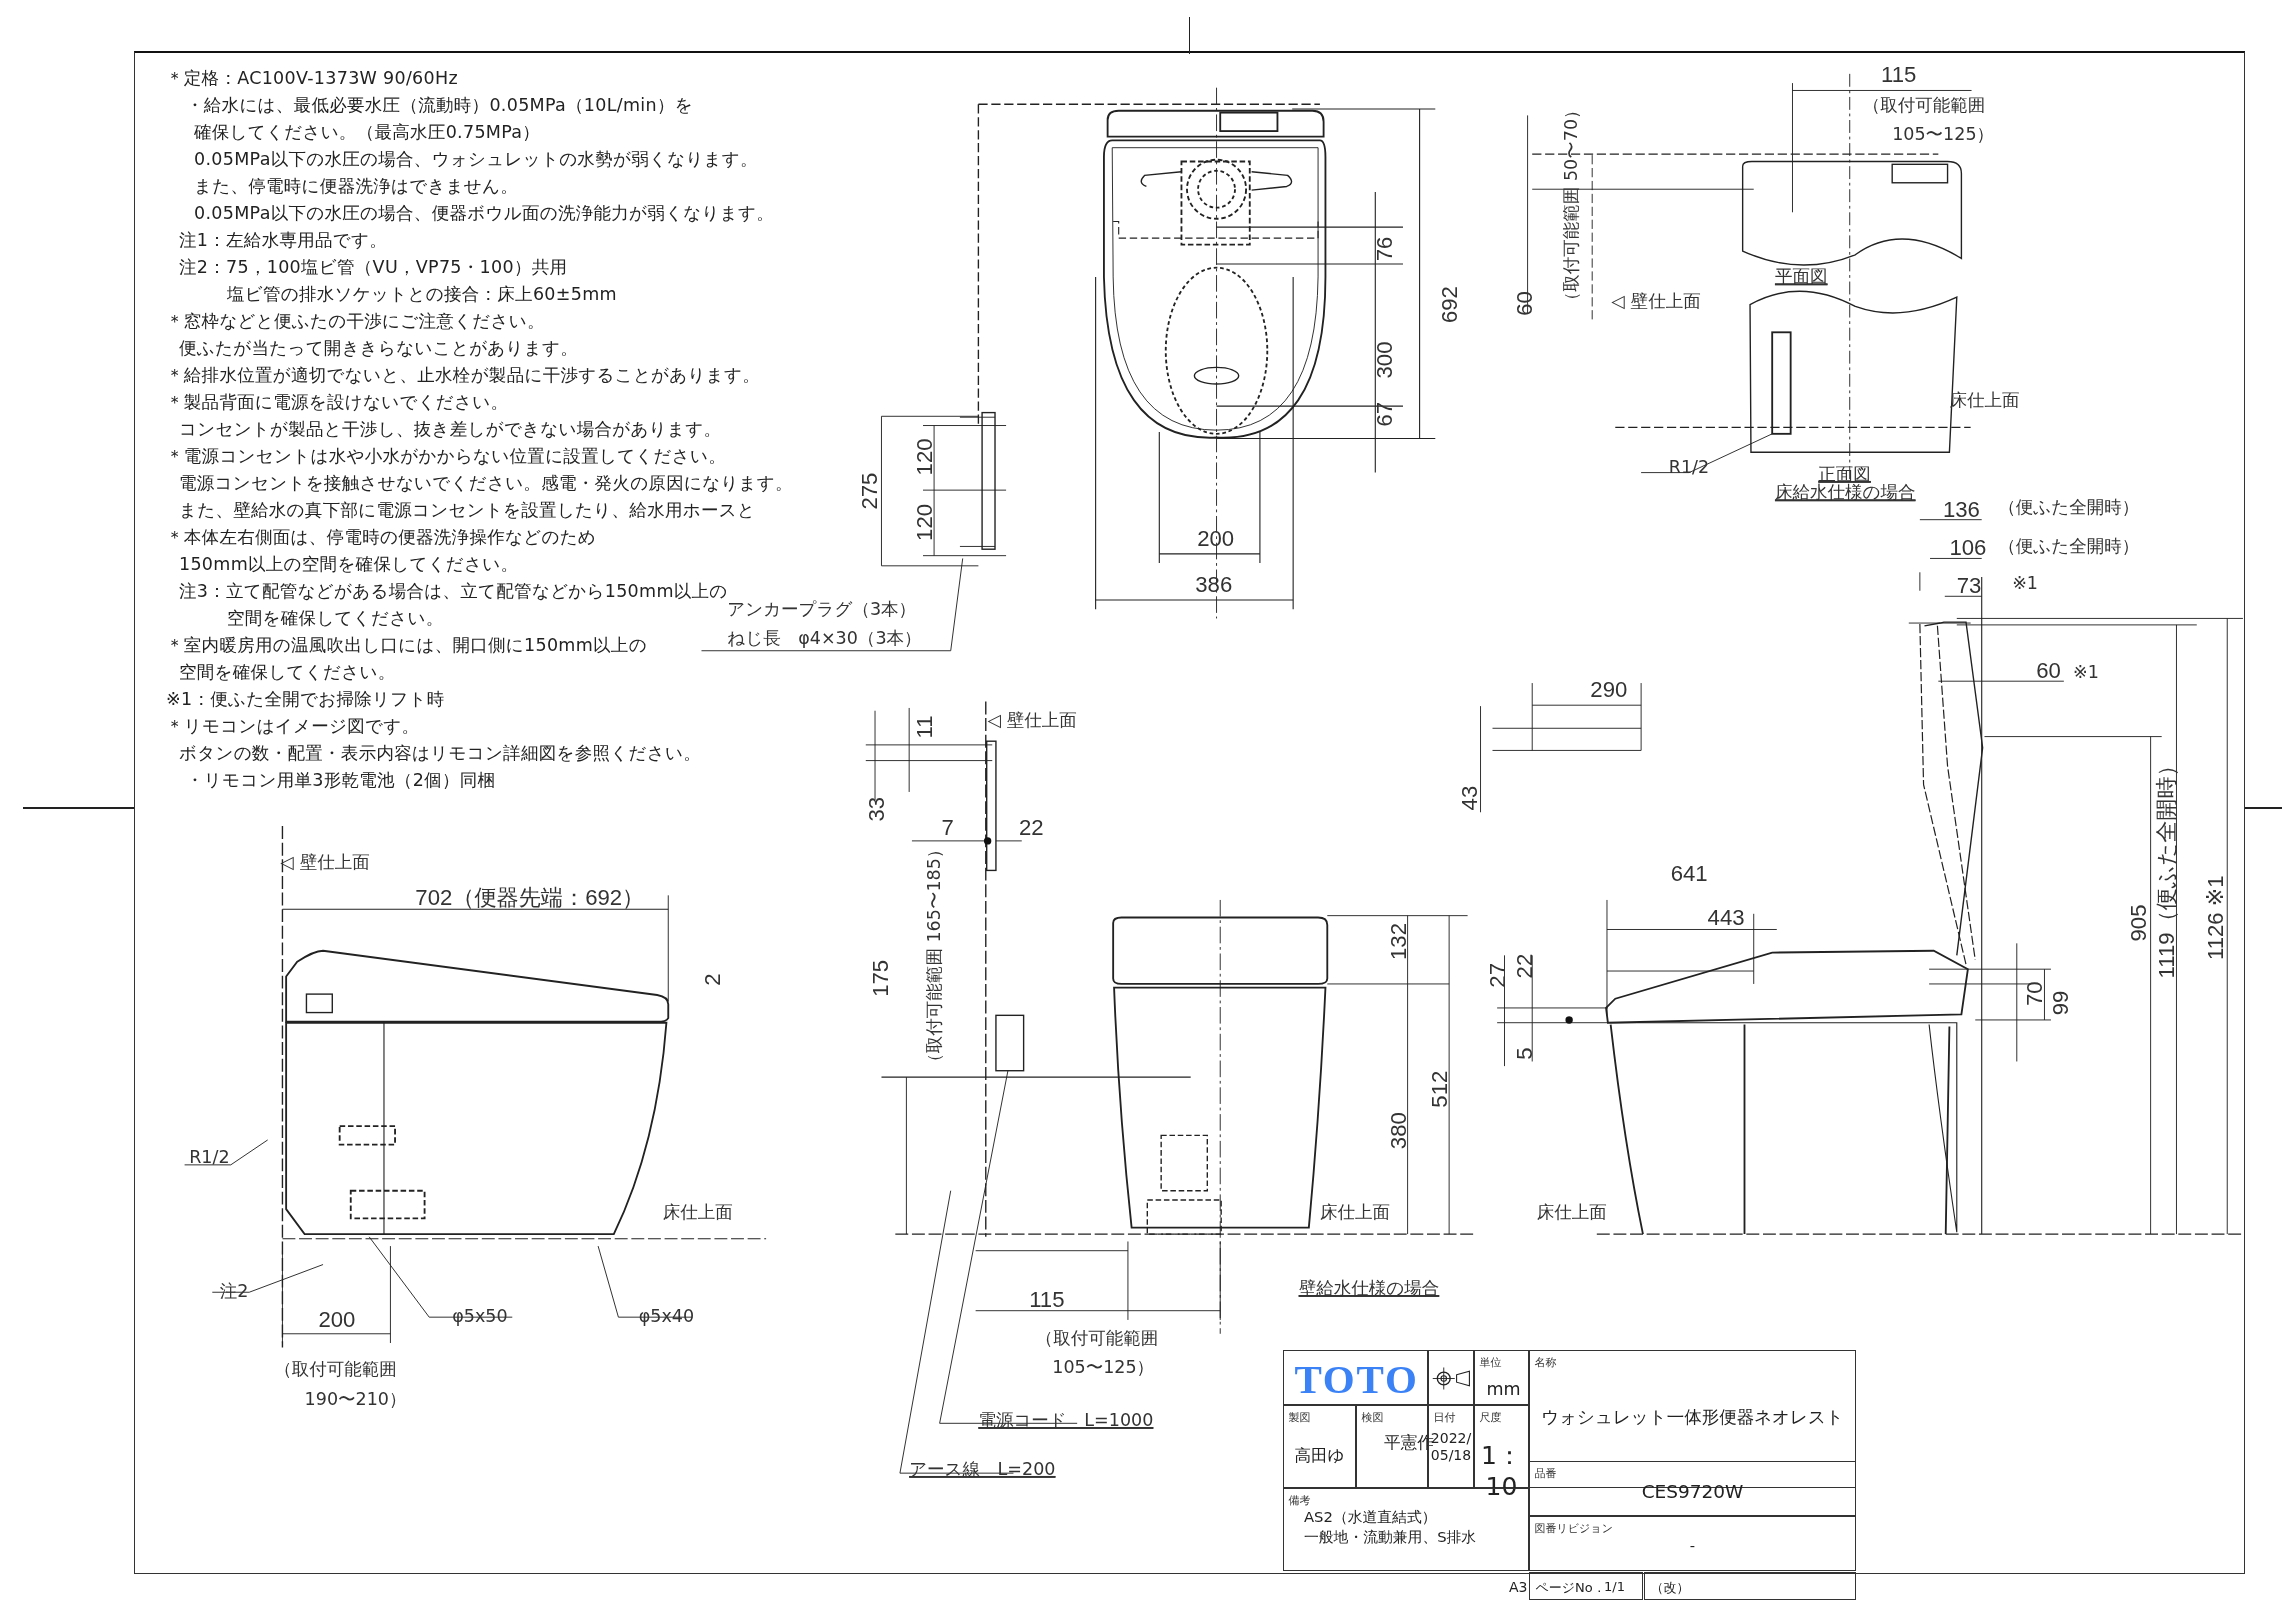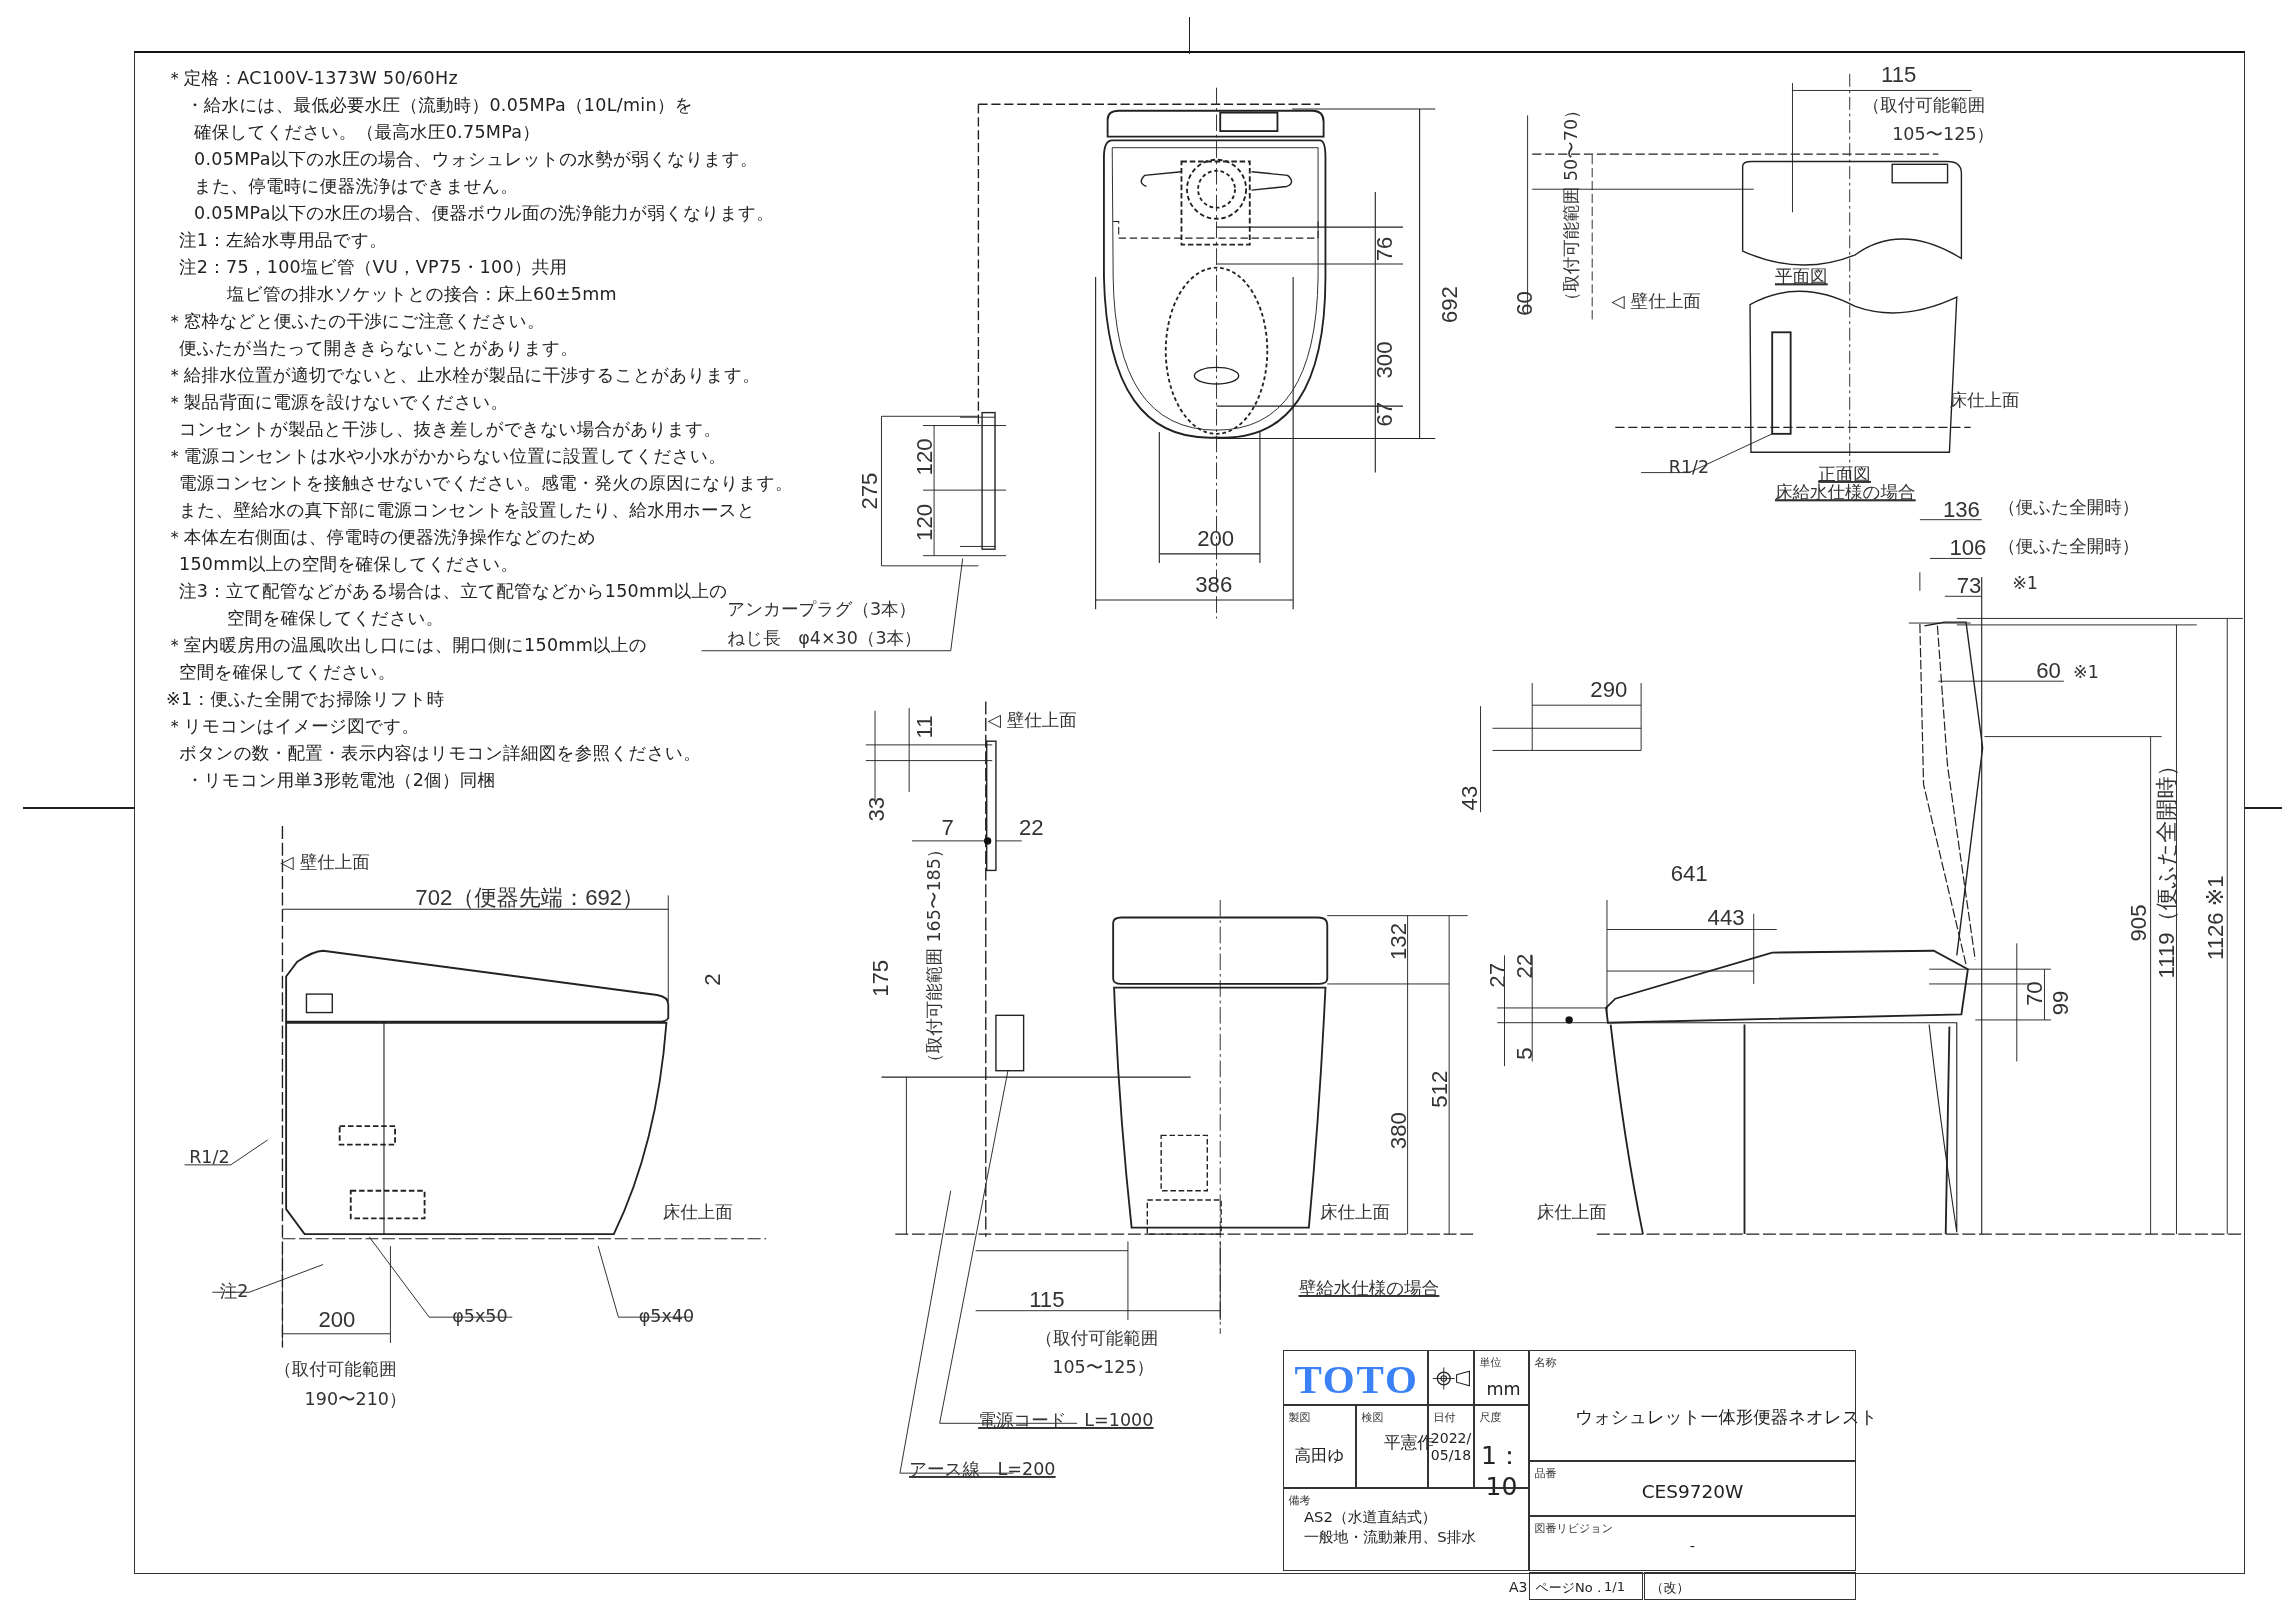--- a/index.html
+++ b/index.html
@@ -23,21 +23,21 @@
 </style>
 </head>
 <body>
 
 <div class="frame"></div>
 <div class="tick" style="left:1189px;top:16.6px;width:1.4px;height:37px;"></div>
 <div class="tick" style="left:23px;top:807px;width:111px;height:1.8px;"></div>
 <div class="tick" style="left:2245px;top:807px;width:37px;height:1.8px;"></div>
 
 <div class="notes" id="notes">
-    <div class="">＊定格：AC100V-1373W 50/60Hz</div>
+    <div class="">＊定格：AC100V-1373W 90/60Hz</div>
     <div class="i1">・給水には、最低必要水圧（流動時）0.05MPa（10L/min）を</div>
     <div class="i2">確保してください。（最高水圧0.75MPa）</div>
     <div class="i2">0.05MPa以下の水圧の場合、ウォシュレットの水勢が弱くなります。</div>
     <div class="i2">また、停電時に便器洗浄はできません。</div>
     <div class="i2">0.05MPa以下の水圧の場合、便器ボウル面の洗浄能力が弱くなります。</div>
     <div class="i4">注1：左給水専用品です。</div>
     <div class="i4">注2：75，100塩ビ管（VU，VP75・100）共用</div>
     <div class="i3">塩ビ管の排水ソケットとの接合：床上60±5mm</div>
     <div class="">＊窓枠などと便ふたの干渉にご注意ください。</div>
     <div class="i4">便ふたが当たって開ききらないことがあります。</div>
@@ -358,21 +358,21 @@
   </div>
   <div class="cell" style="left:191px;top:55px;width:55px;height:83px;">
     <span class="cap">尺度</span>
     <div class="val" style="top:33px;font-size:25px;text-align:center;">1：10</div>
   </div>
   <div class="cell" style="left:0;top:138px;width:246px;height:83px;">
     <span class="cap">備考</span>
     <div class="abs" style="left:20px;top:18.5px;font-size:14.8px;">AS2（水道直結式）</div>
     <div class="abs" style="left:20px;top:39px;font-size:14.8px;">一般地・流動兼用、S排水</div>
   </div>
-  <div class="cell" style="left:246px;top:0;width:327px;height:111px;padding-left:34px;">
+  <div class="cell" style="left:246px;top:0;width:327px;height:138px;">
     <span class="cap">名称</span>
     <div class="val" style="top:54px;font-size:17.5px;">ウォシュレット一体形便器ネオレスト</div>
   </div>
   <div class="cell" style="left:246px;top:111px;width:327px;height:55px;">
     <span class="cap">品番</span>
     <div class="val" style="top:18.5px;font-size:18.5px;">CES9720W</div>
   </div>
   <div class="cell" style="left:246px;top:166px;width:327px;height:55px;">
     <span class="cap">図番リビジョン</span>
     <div class="val" style="top:20px;font-size:14.8px;">-</div>

